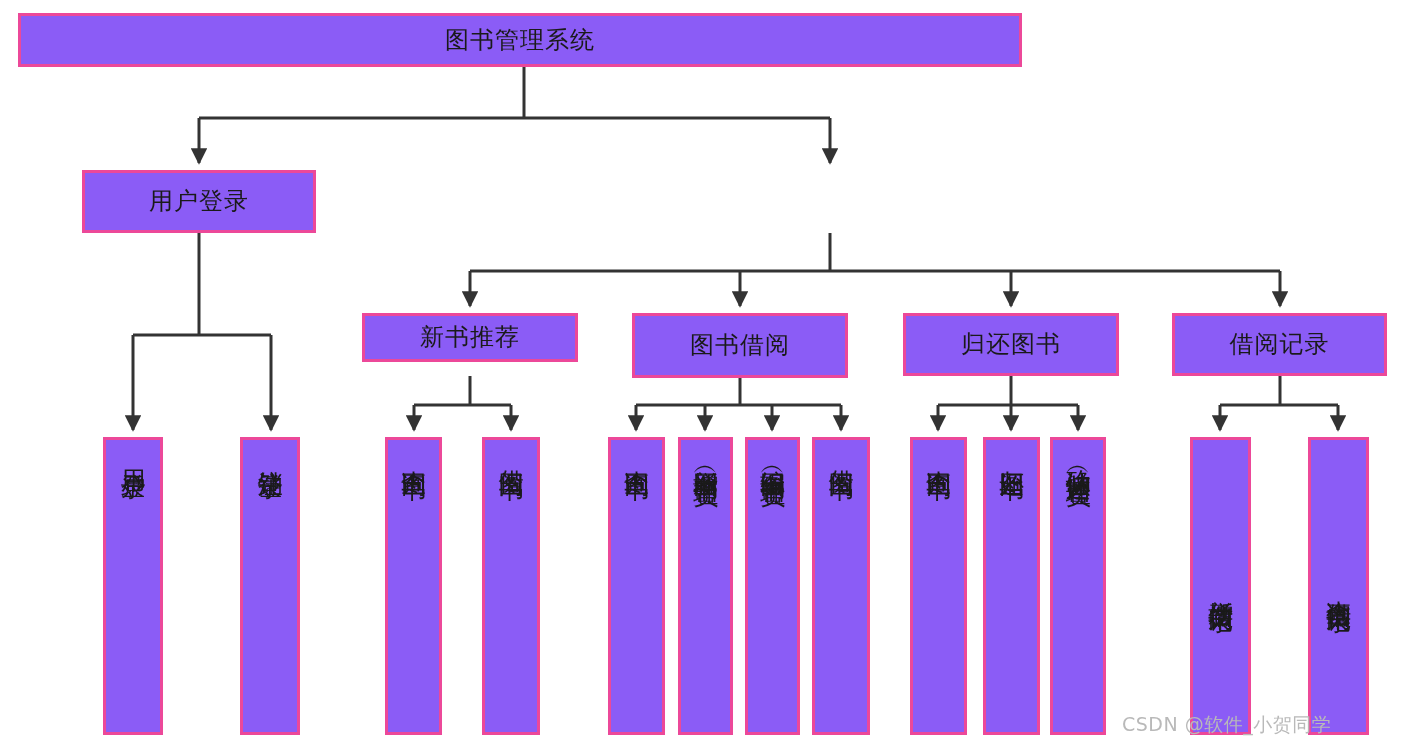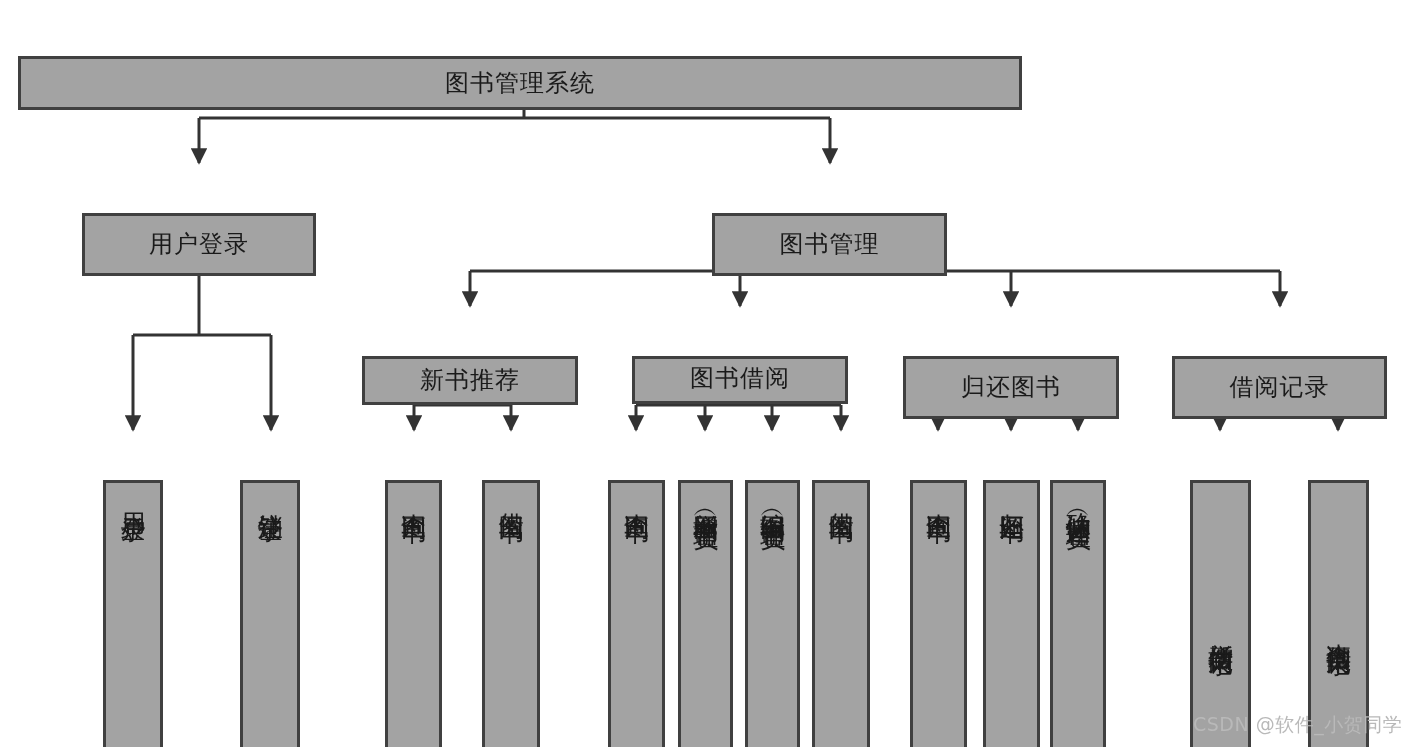--- a/index.html
+++ b/index.html
@@ -21,27 +21,26 @@
     position: absolute;
     left: 0;
     top: 0;
     width: 1405px;
     height: 747px;
     pointer-events: none;
   }
   .node {
     position: absolute;
     box-sizing: border-box;
-    background: #a3a3a3;
-    border: 3px solid #404040;
+    background: #8b5cf6;
+    border: 3px solid #ec4899;
     display: flex;
     align-items: center;
     justify-content: center;
     color: #1a1a1a;
-    margin-top: 43px;
   }
   .node.horiz {
     font-size: 24px;
     line-height: 1.1;
     letter-spacing: 1px;
   }
   .node.vert {
     border-width: 3px;
     align-items: flex-start;
     justify-content: center;
@@ -55,21 +54,21 @@
     letter-spacing: 2px;
     white-space: nowrap;
     color: #1a1a1a;
   }
   .vert.centered {
     align-items: center;
     padding-top: 0;
   }
   .watermark {
     position: absolute;
-    left: 1193px;
+    left: 1122px;
     top: 712px;
     font-size: 19px;
     color: #b9b9b9;
     letter-spacing: 0.5px;
     white-space: nowrap;
   }
 </style>
 </head>
 <body>
 
@@ -125,28 +124,25 @@
     </g>
   </svg>
 
   <div class="node horiz" style="left: 18px; top: 13px; width: 1004px; height: 54px;">
     <span>图书管理系统</span>
   </div>
 
   <div class="node horiz" style="left: 82px; top: 170px; width: 234px; height: 63px;">
     <span>用户登录</span>
   </div>
-  <div class="node horiz" style="left: 712px; top: 170px; width: 235px; height: 63px;">
-    <span>图书管理</span>
-  </div>
 
   <div class="node horiz" style="left: 362px; top: 313px; width: 216px; height: 49px;">
     <span>新书推荐</span>
   </div>
-  <div class="node horiz" style="left: 632px; top: 313px; width: 216px; height: 48px; font-family: Liberation Mono, monospace;">
+  <div class="node horiz" style="left: 632px; top: 313px; width: 216px; height: 65px;">
     <span>图书借阅</span>
   </div>
   <div class="node horiz" style="left: 903px; top: 313px; width: 216px; height: 63px;">
     <span>归还图书</span>
   </div>
   <div class="node horiz" style="left: 1172px; top: 313px; width: 215px; height: 63px;">
     <span>借阅记录</span>
   </div>
 
   <div class="node vert" style="left: 103px; top: 437px; width: 60px; height: 298px;">

